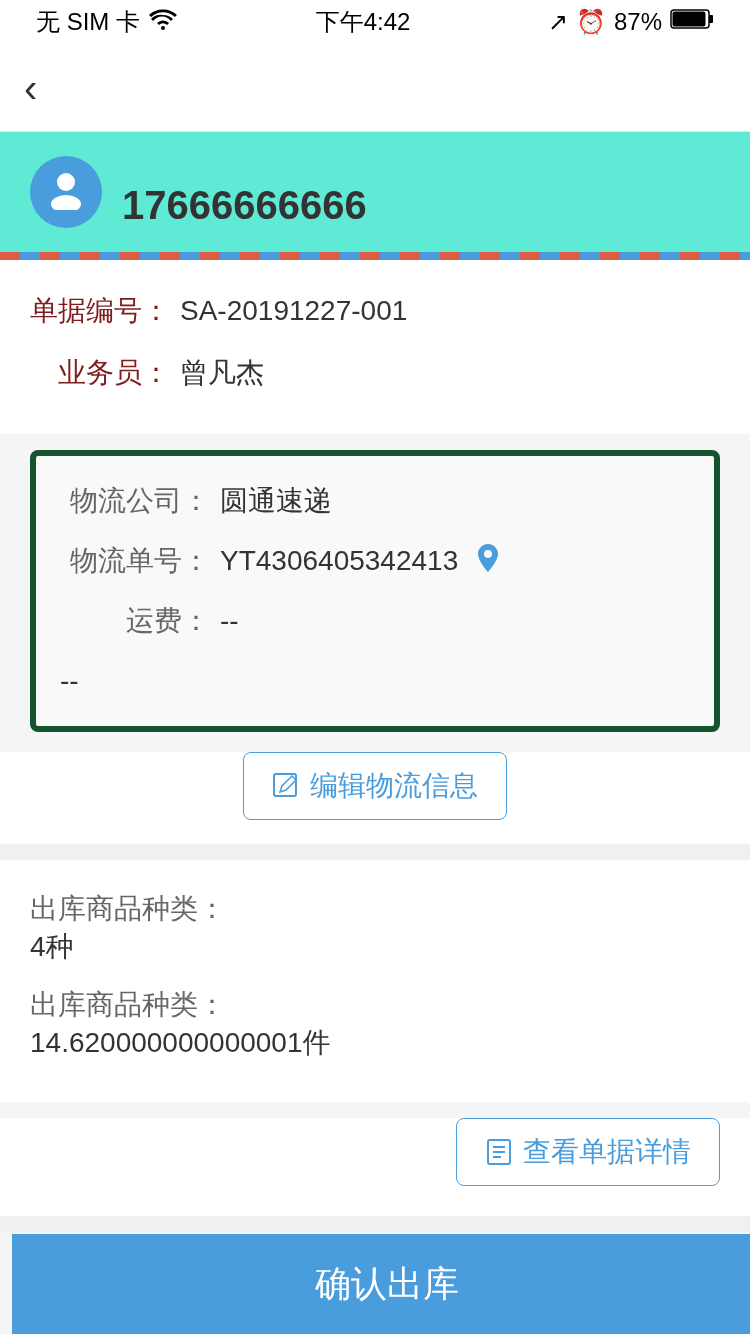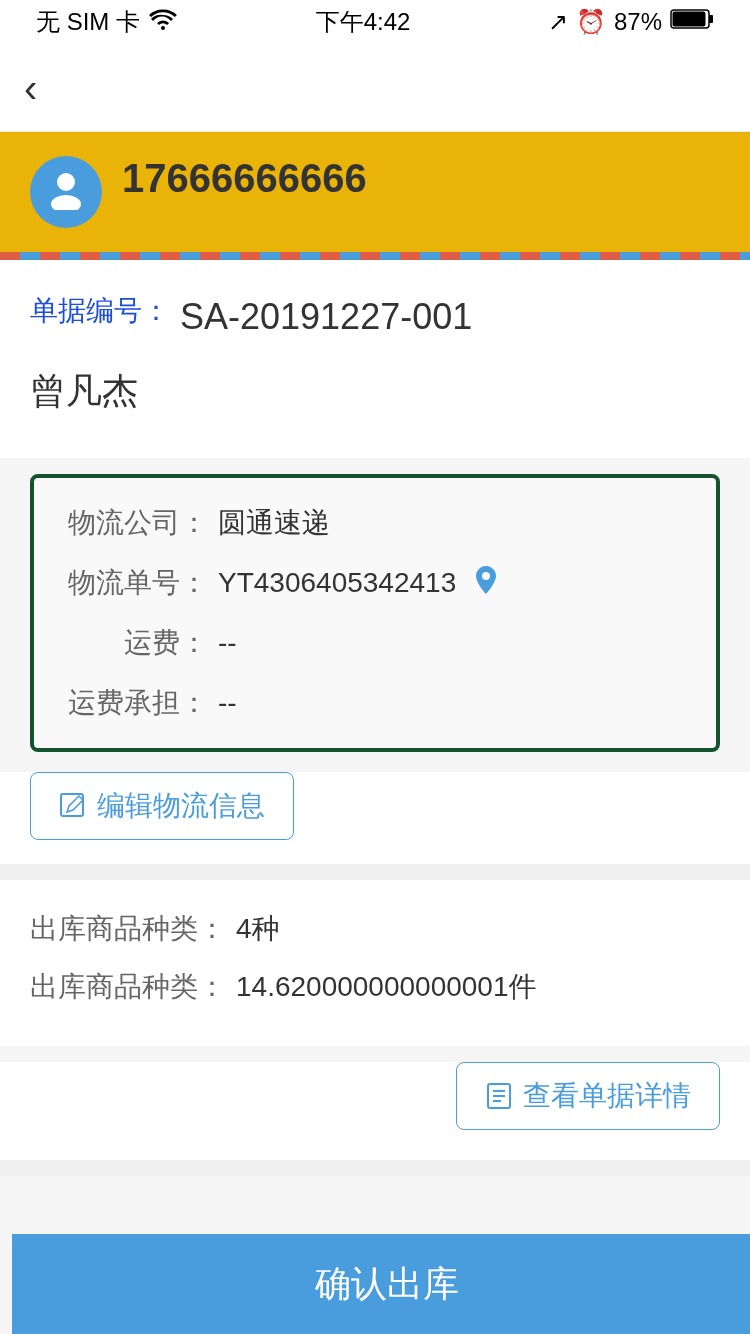--- a/index.html
+++ b/index.html
@@ -48,24 +48,24 @@
       line-height: 1;
     }
     .nav-title {
       font-size: 36px;
       font-weight: 600;
       color: #333;
     }
 
     
     .customer-header {
-      background: #eab308;
+      background: #5eead4;
       padding: 24px 30px;
       display: flex;
-      align-items: flex-start;
+      align-items: flex-end;
       gap: 20px;
     }
     .avatar {
       width: 72px;
       height: 72px;
       border-radius: 50%;
       background: #4a9ddc;
       display: flex;
       align-items: center;
       justify-content: center;
@@ -97,51 +97,51 @@
       background: #fff;
       padding: 30px 30px 20px 30px;
       margin-bottom: 16px;
     }
     .info-row {
       display: flex;
       margin-bottom: 20px;
       line-height: 1.5;
     }
     .info-label {
-      color: #1d4ed8;
+      color: #7f1d1d;
       font-size: 28px;
       white-space: nowrap;
       min-width: 150px;
       text-align: right;
       padding-right: 10px;
     }
     .info-value {
       color: #333;
-      font-size: 36px;
+      font-size: 28px;
       flex: 1;
       display: flex;
       align-items: center;
       gap: 12px;
     }
     .location-icon {
       width: 36px;
       height: 36px;
       display: inline-flex;
       align-items: center;
       justify-content: center;
     }
     .location-icon svg {
       width: 32px;
       height: 32px;
     }
 
     
     .logistics-card {
       background: #f9f9f9;
-      border: 4px solid #14532d;
+      border: 6px solid #14532d;
       border-radius: 8px;
       margin: 0 30px 20px 30px;
       padding: 24px 24px;
     }
     .logistics-row {
       display: flex;
       margin-bottom: 18px;
       line-height: 1.5;
     }
     .logistics-row:last-child { margin-bottom: 0; }
@@ -159,21 +159,21 @@
       flex: 1;
       display: flex;
       align-items: flex-start;
       gap: 12px;
       flex-wrap: wrap;
     }
 
     
     .edit-logistics-btn {
       display: flex;
-      justify-content: flex-start;
+      justify-content: center;
       padding: 0 30px 24px 30px;
       background: #fff;
     }
     .btn-outline {
       border: 1px solid #4a9ddc;
       border-radius: 8px;
       padding: 14px 28px;
       color: #4a9ddc;
       font-size: 28px;
       display: flex;
@@ -195,20 +195,21 @@
 
     
     .products-section {
       background: #fff;
       padding: 30px 30px 20px 30px;
       margin-bottom: 16px;
     }
     .products-row {
       display: flex;
       margin-bottom: 20px;
+      flex-direction: column;
     }
     .products-label {
       color: #666;
       font-size: 28px;
       white-space: nowrap;
       min-width: 200px;
       padding-right: 10px;
     }
     .products-value {
       color: #333;
@@ -294,20 +295,21 @@
 </div>
 
 <div class="dashed-divider"></div>
 
 <div class="info-section">
   <div class="info-row">
     <span class="info-label">单据编号：</span>
     <span class="info-value">SA-20191227-001</span>
   </div>
   <div class="info-row">
+    <span class="info-label">业务员：</span>
     <span class="info-value">曾凡杰</span>
   </div>
 </div>
 
 <div class="logistics-card">
   <div class="logistics-row">
     <span class="logistics-label">物流公司：</span>
     <span class="logistics-value">圆通速递</span>
   </div>
   <div class="logistics-row">
@@ -319,21 +321,20 @@
           <path d="M16 2C10.477 2 6 6.477 6 12c0 7 10 18 10 18s10-11 10-18c0-5.523-4.477-10-10-10zm0 14a4 4 0 1 1 0-8 4 4 0 0 1 0 8z" fill="#4a9ddc"></path>
         </svg>
       </span>
     </span>
   </div>
   <div class="logistics-row">
     <span class="logistics-label">运费：</span>
     <span class="logistics-value">--</span>
   </div>
   <div class="logistics-row">
-    <span class="logistics-label">运费承担：</span>
     <span class="logistics-value">--</span>
   </div>
 </div>
 
 <div class="edit-logistics-btn">
   <button class="btn-outline">
     <svg viewBox="0 0 28 28" fill="none" xmlns="http://www.w3.org/2000/svg">
       <rect x="2" y="2" width="22" height="22" rx="2" stroke="#4a9ddc" stroke-width="2" fill="none"></rect>
       <path d="M8 20l2-6 10-10 4 4-10 10-6 2z" stroke="#4a9ddc" stroke-width="1.5" fill="none"></path>
     </svg>

